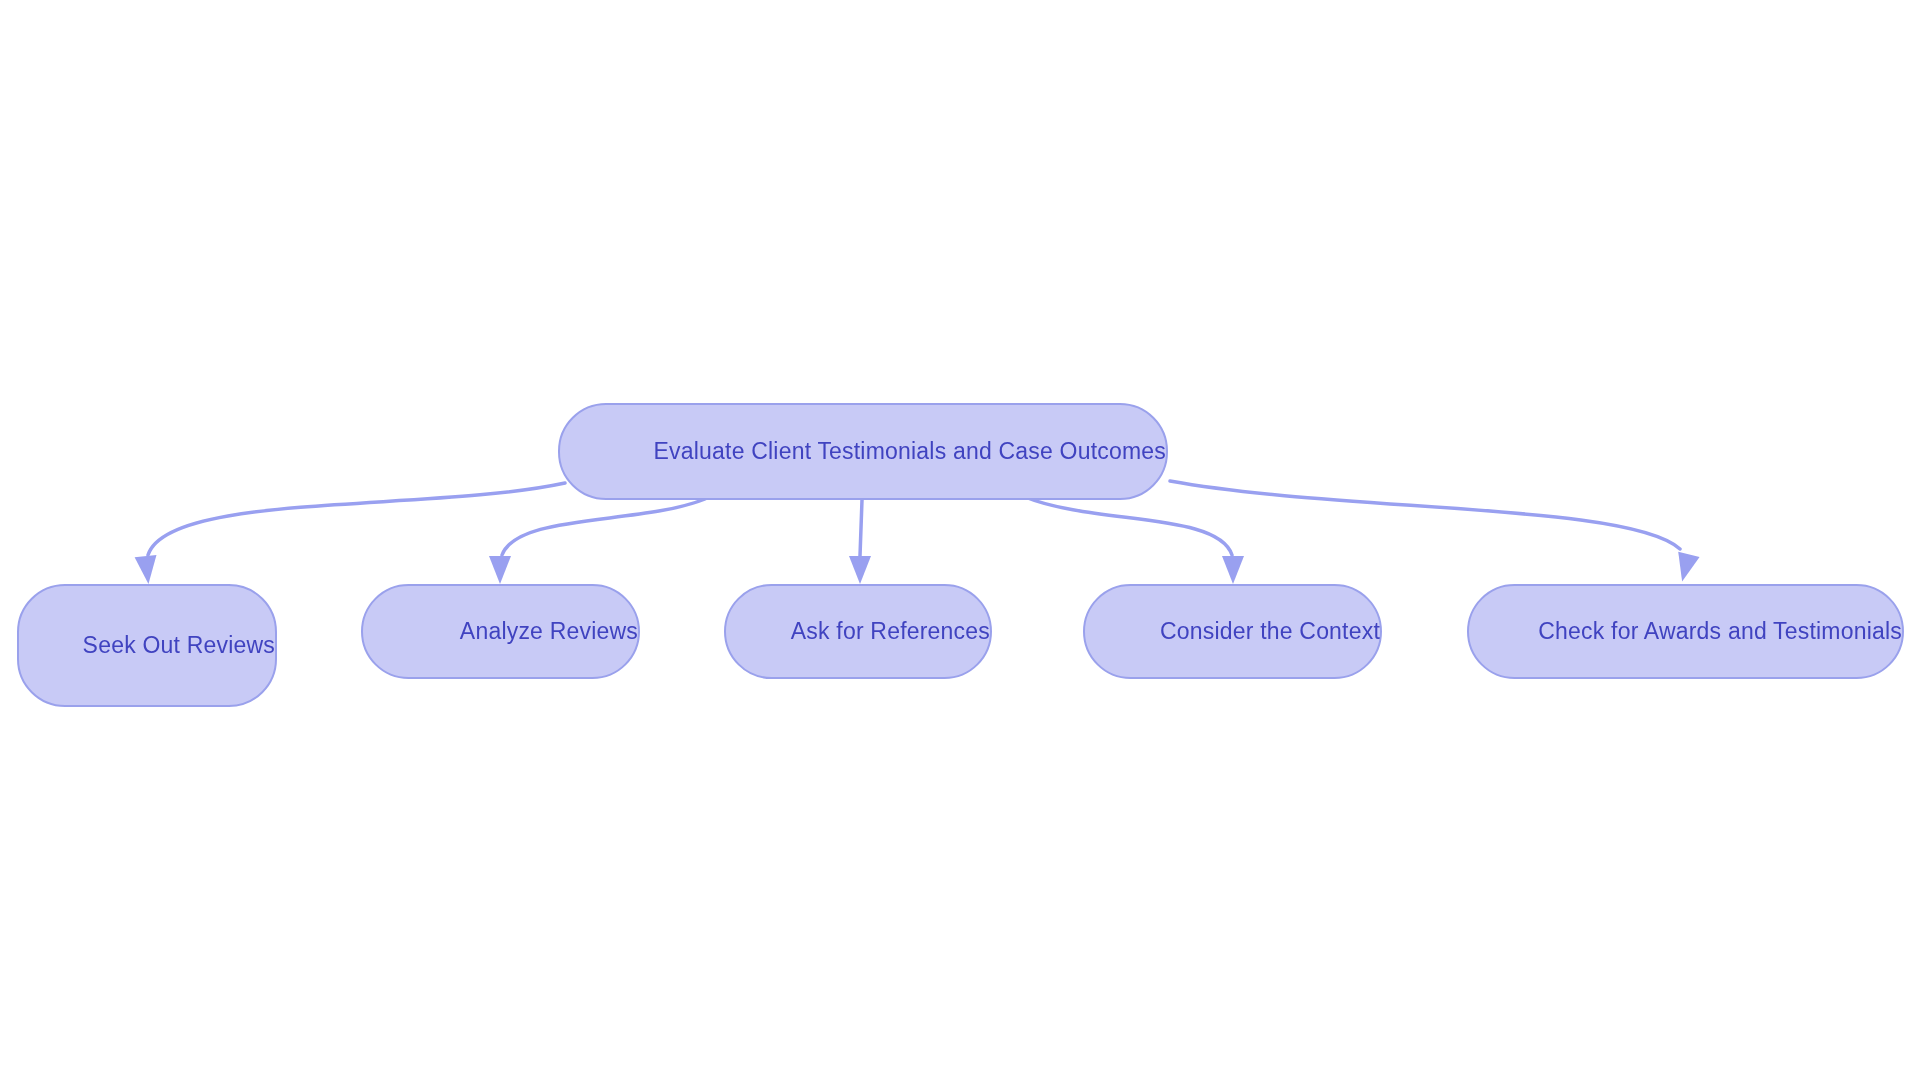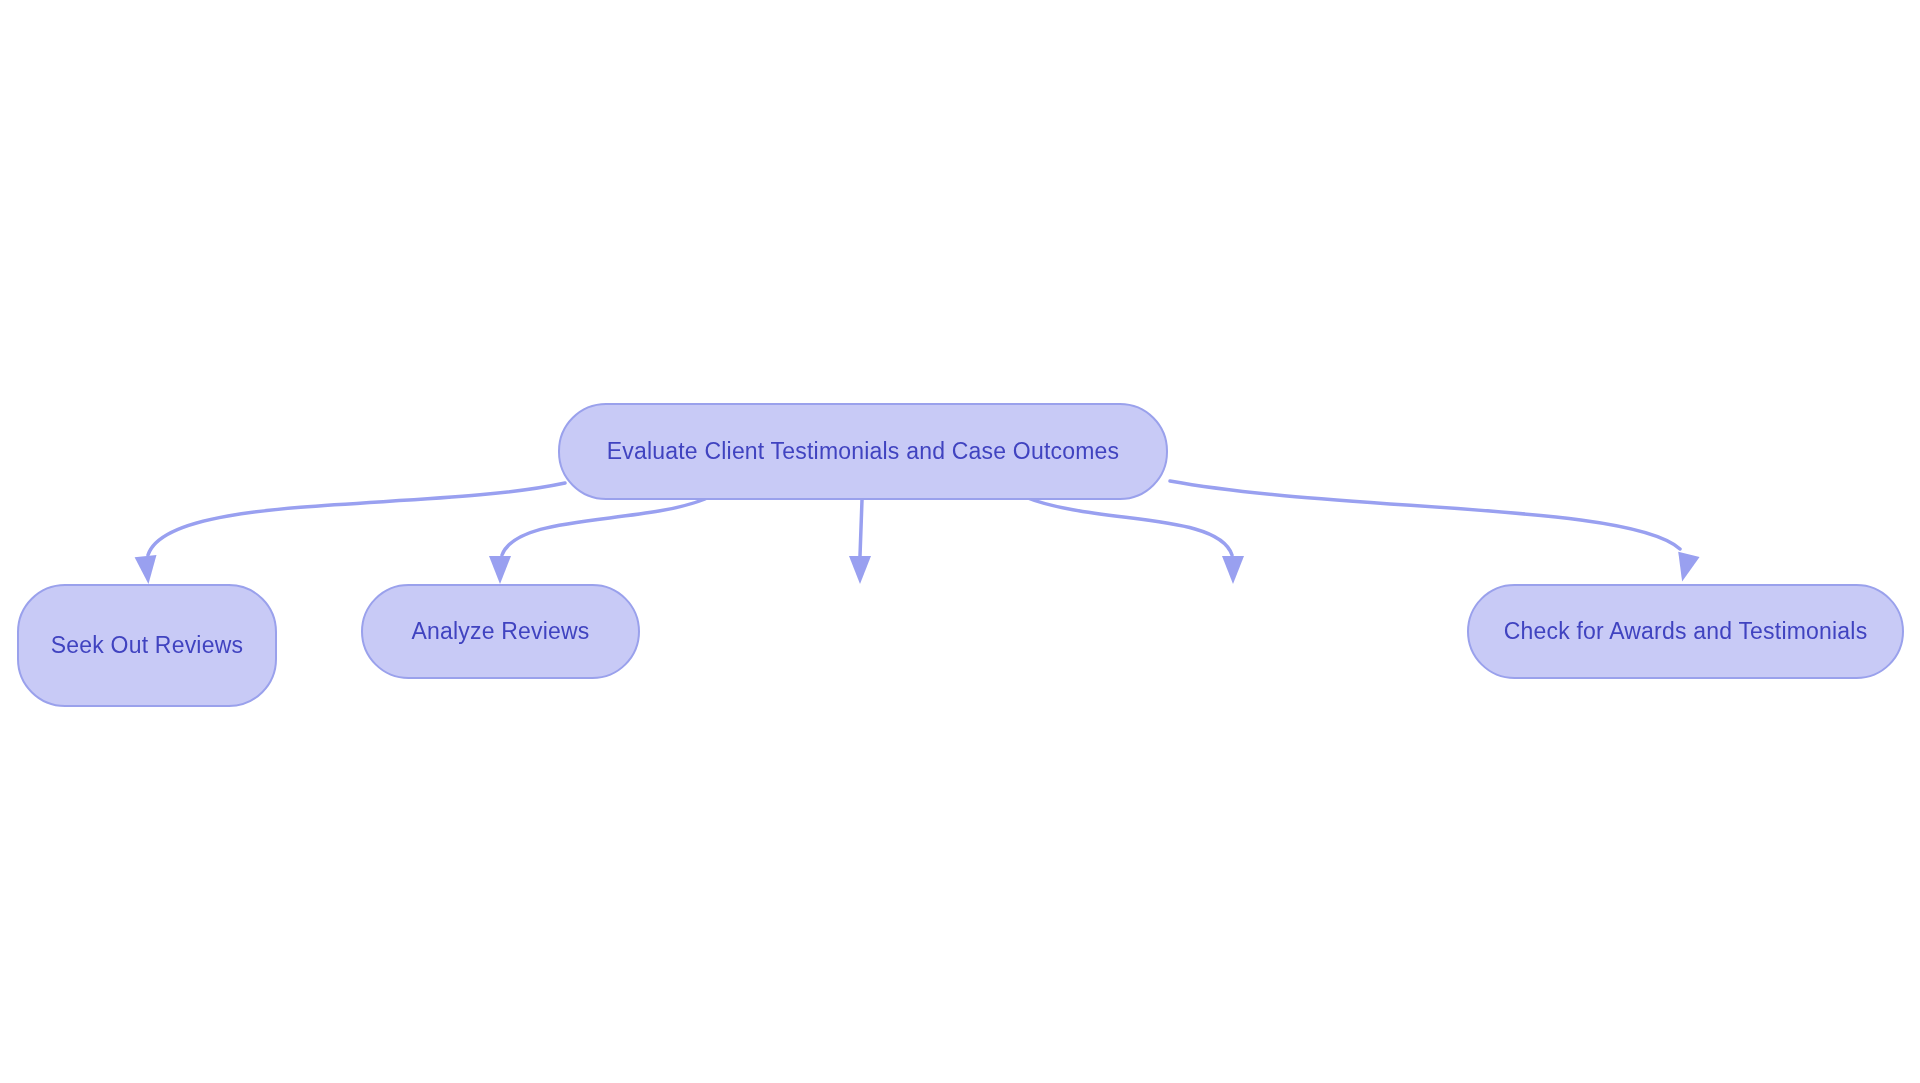--- a/index.html
+++ b/index.html
@@ -32,21 +32,21 @@
     stroke-linecap: round;
   }
   .arrowhead {
     fill: var(--arrow);
     stroke: none;
   }
   .node {
     position: absolute;
     display: flex;
     align-items: center;
-    justify-content: center;
+    justify-content: flex-end;
     text-align: center;
     background: var(--node-fill);
     border: 2px solid var(--node-border);
     border-radius: 48px;
     color: var(--node-text);
     font-size: 23px;
     letter-spacing: 0.2px;
     white-space: nowrap;
   }
   .node-root  { left: 558px;  top: 403px; width: 610px; height: 97px; }
@@ -84,19 +84,25 @@
   </div>
 
   <div class="node node-c0">
     <span>Seek Out Reviews</span>
   </div>
 
   <div class="node node-c1">
     <span>Analyze Reviews</span>
   </div>
 
+  <div class="node node-c2">
+    <span>Ask for References</span>
+  </div>
 
+  <div class="node node-c3">
+    <span>Consider the Context</span>
+  </div>
 
   <div class="node node-c4">
     <span>Check for Awards and Testimonials</span>
   </div>
 
 </div>
 
 </body></html>

